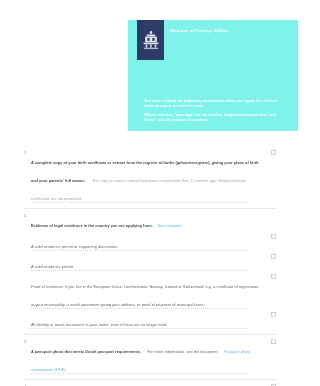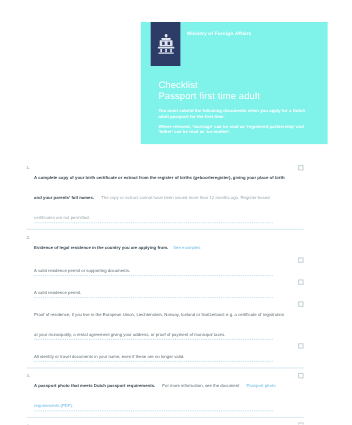--- a/index.html
+++ b/index.html
@@ -193,24 +193,20 @@
       </g>
       <g fill="#2c3c66">
         <rect x="7.2" y="10.2" width="3" height="4"></rect>
         <rect x="13.8" y="10.2" width="3" height="4"></rect>
       </g>
     </svg>
   </div>
 
   <div class="ministry-name">Ministry of Foreign Affairs</div>
 
-  <div class="header-titles">
-    <div class="title-line1">Checklist</div>
-    <div class="title-line2">Passport first time adult</div>
-  </div>
 
   <div class="header-paras">
     <div class="header-para">You must submit the following documents when you apply for a Dutch adult passport for the first time.</div>
     <div class="header-para">Where relevant, 'marriage' can be read as 'registered partnership' and 'father' can be read as 'co-mother'.</div>
   </div>
 
   <div class="content">
 
     <div class="section">
       <div class="row">

